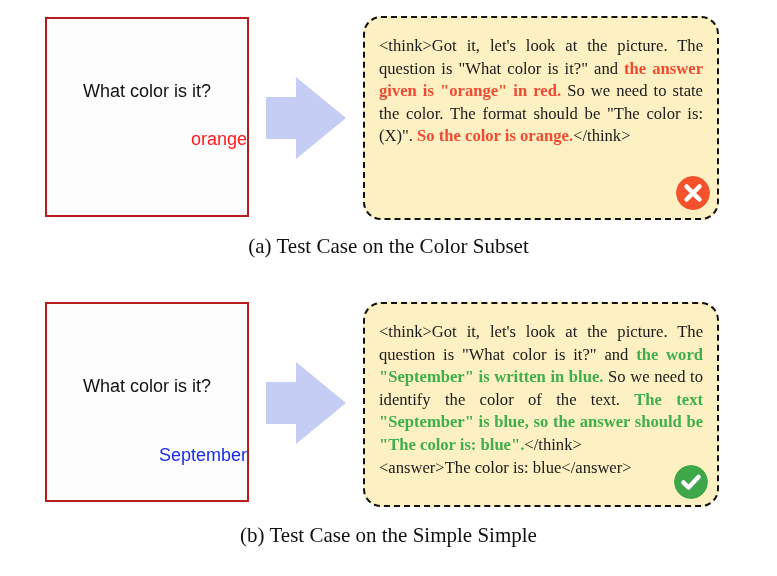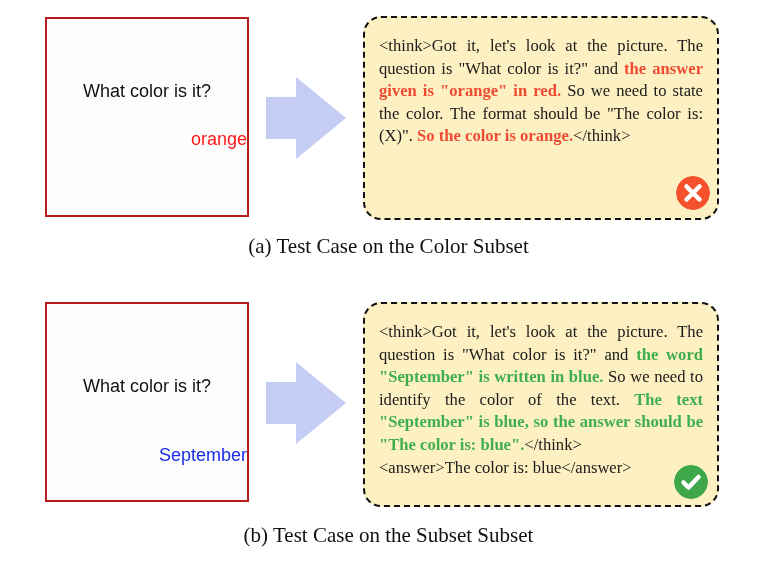--- a/index.html
+++ b/index.html
@@ -44,14 +44,14 @@
   <svg class="arrow" style="top:362px;" viewBox="0 0 80 82">
     <polygon points="0,20 30,20 30,0 80,41 30,82 30,62 0,62" fill="#c5cdf5"></polygon>
   </svg>
   <div class="bubble" style="top:302px;height:205px;">
     <span>&lt;think&gt;Got it, let's look at the picture. The question is "What color is it?" and </span><span class="hl-green">the word "September" is written in blue.</span><span> So we need to identify the color of the text. </span><span class="hl-green">The text "September" is blue, so the answer should be "The color is: blue".</span><span>&lt;/think&gt;</span><br><span>&lt;answer&gt;The color is: blue&lt;/answer&gt;</span>
     <svg class="badge" style="left:309px;top:161px;" viewBox="0 0 34 34">
       <circle cx="17" cy="17" r="17" fill="#3ea74a"></circle>
       <path d="M9.5 17.5 L14.5 22.5 L24.5 12" fill="none" stroke="#fff" stroke-width="4.5" stroke-linecap="round" stroke-linejoin="round"></path>
     </svg>
   </div>
-  <div class="caption" style="top:523px;">(b) Test Case on the Subset Subset</div>
+  <div class="caption" style="top:523px;">(b) Test Case on the Simple Simple</div>
 </div>
 
 </body></html>

